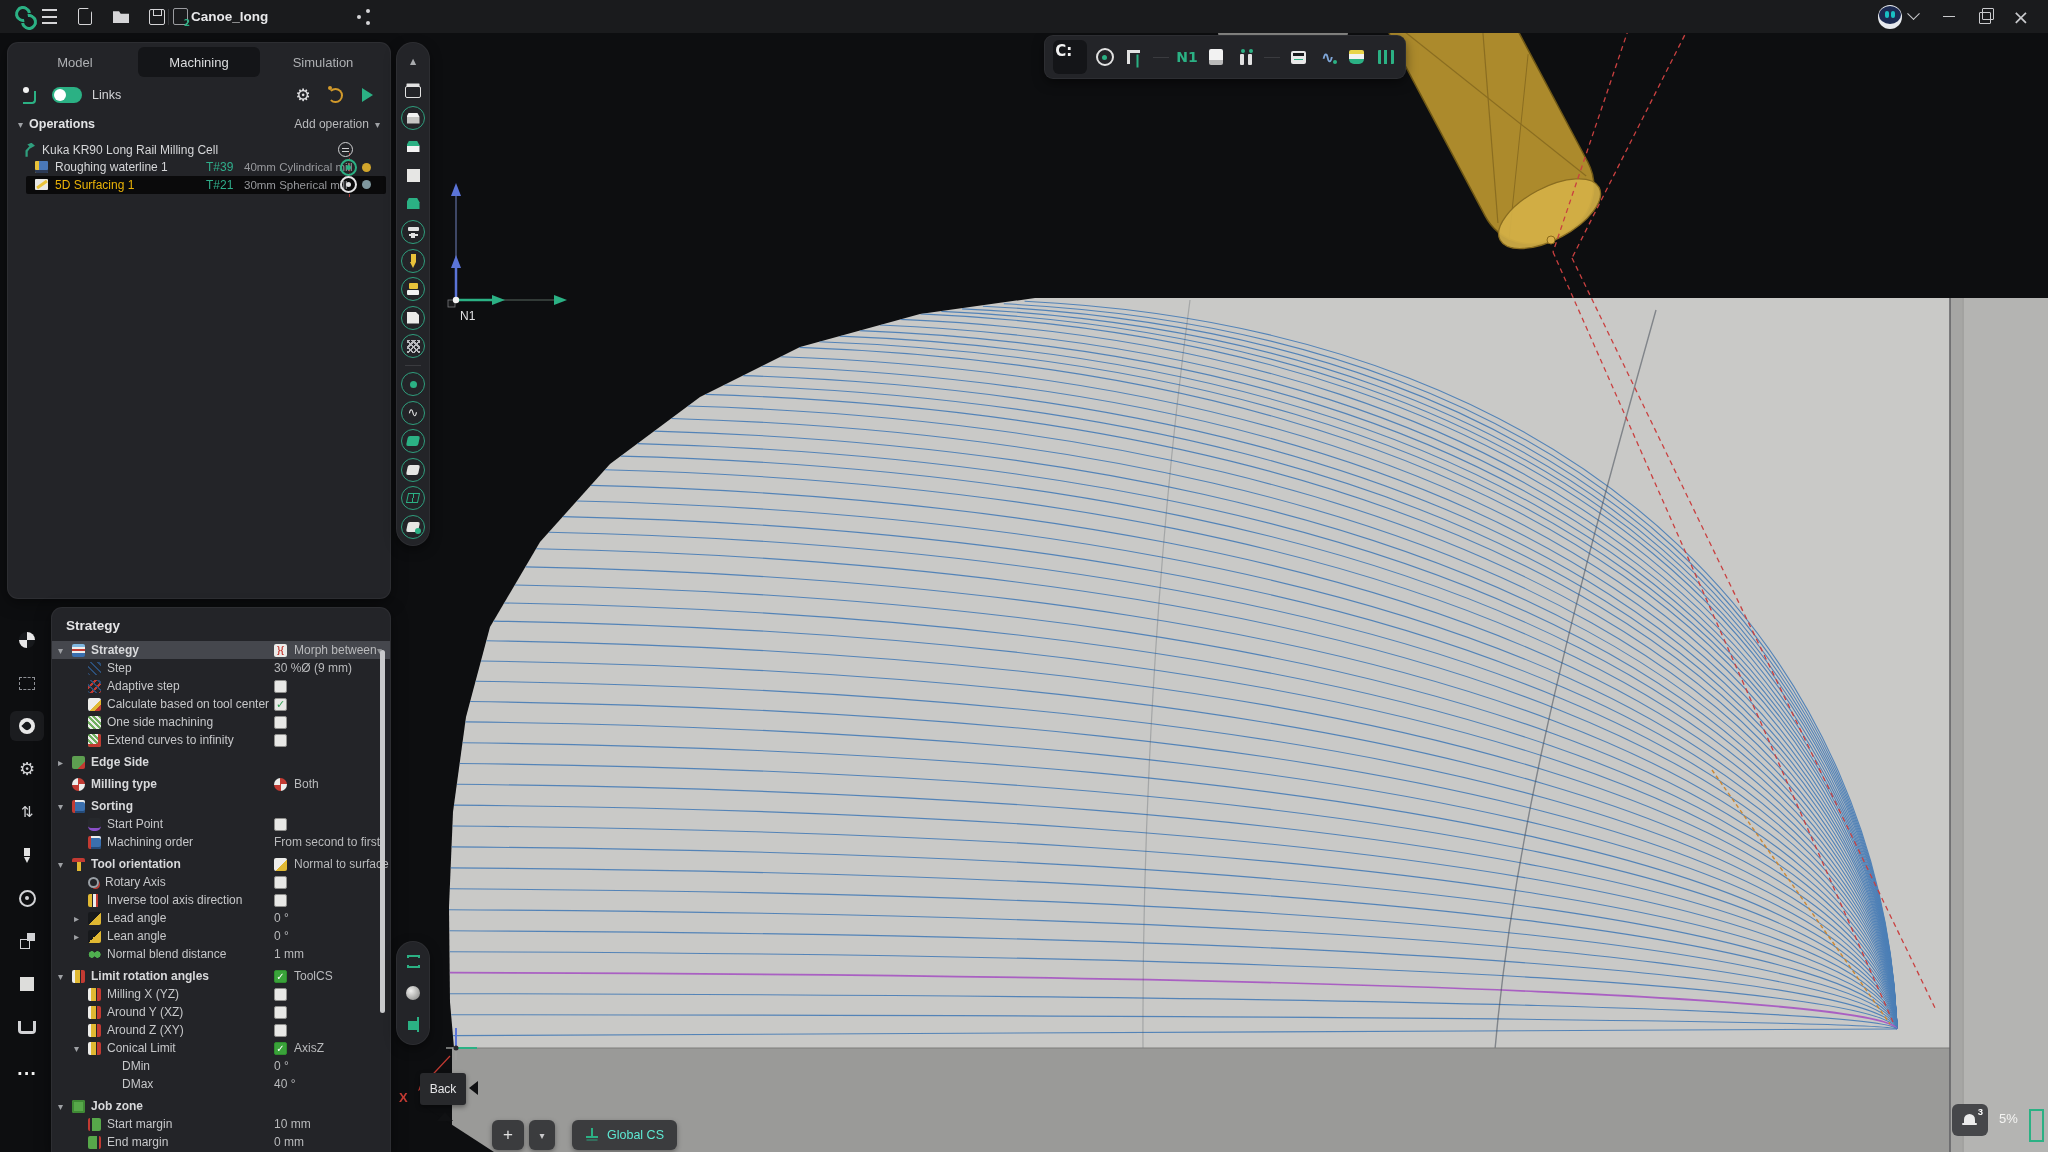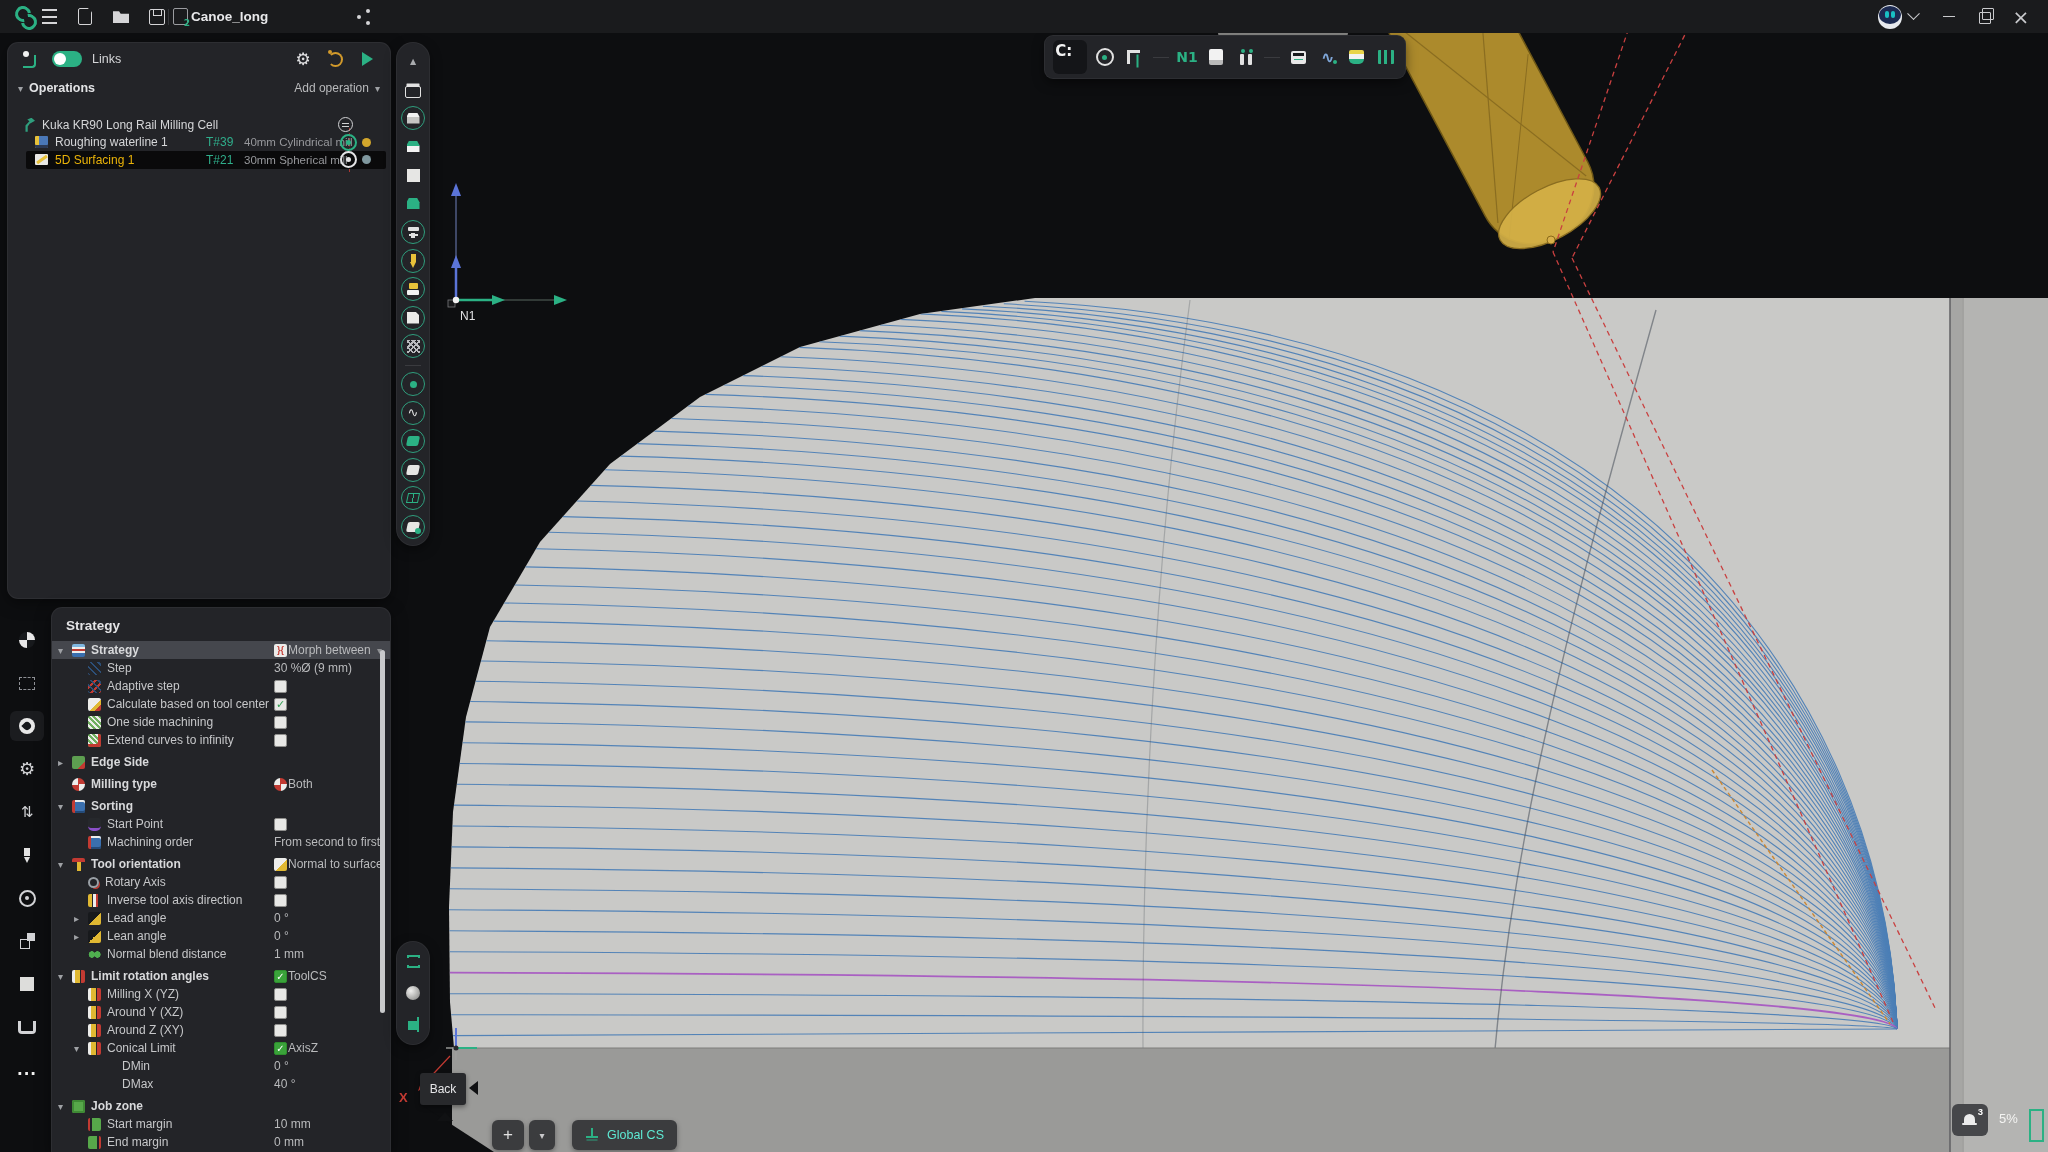--- a/index.html
+++ b/index.html
@@ -49,21 +49,21 @@
   .i-links::before{content:"";width:11px;height:11px;border-right:2px solid #2bb184;border-bottom:2px solid #2bb184;border-radius:0 0 4px 0;margin:4px 4px 0 0}
   .i-links::after{content:"";position:absolute;left:3px;top:3px;width:6px;height:6px;border-radius:50%;background:#f2f2f2}
   .i-gear-small::before{content:"⚙";font-size:17px;color:#e0e0e2;line-height:1}
   .i-sync-orange::before{content:"";width:11px;height:11px;border:2px solid #d29a2b;border-radius:50%;border-left-color:transparent}
   .i-sync-orange::after{content:"";position:absolute;width:4px;height:4px;background:#d29a2b;border-radius:50%;left:4px;top:2px}
   .i-play-green::before{content:"";width:0;height:0;border-left:11px solid #2bb184;border-top:7px solid transparent;border-bottom:7px solid transparent}
   .ophead{display:flex;align-items:center;height:26px;padding:0 10px;font-size:12.5px;gap:6px}
   .ophead .h{font-weight:700;color:#e2e3e5}
   .ophead .add{color:#b9babc;font-size:12px}
   .chev{color:#9fa1a5;font-size:10px;font-family:"DejaVu Sans",sans-serif}
-  .otree{position:relative;margin-top:15px}
+  .otree{position:relative;margin-top:4px}
   .redline{position:absolute;left:341px;top:12px;height:44px;border-left:1px dashed #c23a32;opacity:.85;z-index:0}
   .orow{height:17.5px;position:relative;display:flex;align-items:center;font-size:12px;color:#d5d6d8;z-index:1}
   .orow .oi{margin-right:6px}
   .orow.cell{padding-left:12px}
   .orow.item{padding-left:26px}
   .orow.sel{background:#0a0a0b;margin:0 4px 0 18px;padding-left:8px;border-radius:2px}
   .orow.sel .oname{color:#eab308}
   .ot{position:absolute;left:198px;color:#2fae8b}
   .orow.sel .ot{left:180px}
   .od{position:absolute;left:236px;color:#97989c;font-size:11.5px}
@@ -90,21 +90,21 @@
   .strat-panel{left:52px;top:608px;width:338px;height:544px;border-radius:10px 10px 0 0;overflow:hidden}
   .strat-title{padding:10px 0 8px 14px;font-weight:700;font-size:13.5px;color:#e4e4e6}
   .prow{height:18px;display:flex;align-items:center;position:relative;font-size:12px;color:#c6c7c9;padding-left:6px}
   .prow.gap{margin-top:4px}
   .prow.bold .plab{font-weight:700;color:#d8d9db}
   .prow.ind1{padding-left:22px}
   .prow.ind2{padding-left:56px}
   .prow.sel{background:#45474d}
   .exp{width:14px;font-size:10px;color:#9fa1a5;font-family:"DejaVu Sans",sans-serif;flex:0 0 auto}
   .plab{white-space:nowrap}
-  .pval{position:absolute;left:222px;top:0;height:100%;display:flex;align-items:center;gap:1px}
+  .pval{position:absolute;left:222px;top:0;height:100%;display:flex;align-items:center;gap:7px}
   .vtext{color:#b9babc;white-space:nowrap}
   .dd{position:absolute;right:8px;color:#8f9194;font-size:10px;font-family:"DejaVu Sans",sans-serif}
   .cb{width:13px;height:13px;background:#e8e8e6;border:1px solid #8f8f8d;border-radius:2px;box-sizing:border-box;display:flex;align-items:center;justify-content:center;font-family:"DejaVu Sans",sans-serif}
   .cb.on::after{content:"✓";color:#2e9e4f;font-size:11px;font-weight:700}
   .cb.cbg{background:#3aa33a;border-color:#2e8e2e}
   .cb.cbg::after{content:"✓";color:#fff;font-size:10px;font-weight:700}
   .scrollbar{position:absolute;right:5px;top:42px;width:5px;height:363px;background:#c8c9cb;border-radius:3px;z-index:6}
   
   .pi{width:13px;height:13px;border-radius:2px;flex:0 0 auto;margin-right:6px;background:#6a6c70;box-sizing:border-box}
   .pi-strategy{background:linear-gradient(180deg,#7fb7e0 0 25%,#ededeb 25% 40%,#c23a32 40% 55%,#ededeb 55% 70%,#3a6fae 70%)}
@@ -368,20 +368,25 @@
   <div class="avatar"></div>
   <div id="titlebar-right" style="display:flex;gap:14px;align-items:center;margin-right:4px">
       <div class="ic i-window-chevron"></div>
       <div class="ic i-window-minimize"></div>
       <div class="ic i-window-restore"></div>
       <div class="ic i-window-close"></div>
     </div>
 </div>
 
 <div class="panel ops-panel">
+  <div class="tabs" id="tabs">
+      <div class="tab">Model</div>
+      <div class="tab active">Machining</div>
+      <div class="tab">Simulation</div>
+    </div>
   <div class="linksrow">
     <div class="ic i-links"></div>
     <div class="toggle"></div>
     <div class="linkslabel">Links</div>
     <div class="spacer"></div>
     <div class="ic i-gear-small"></div>
     <div class="ic i-sync-orange"></div>
     <div class="ic i-play-green"></div>
   </div>
   <div class="ophead">

